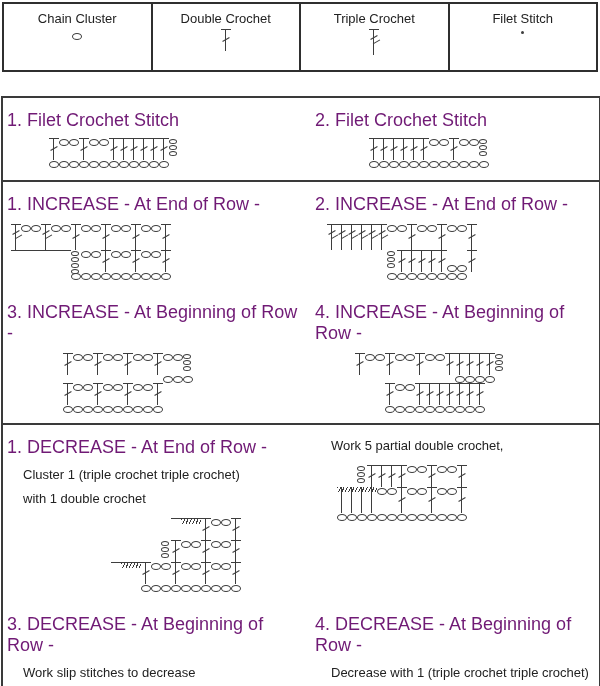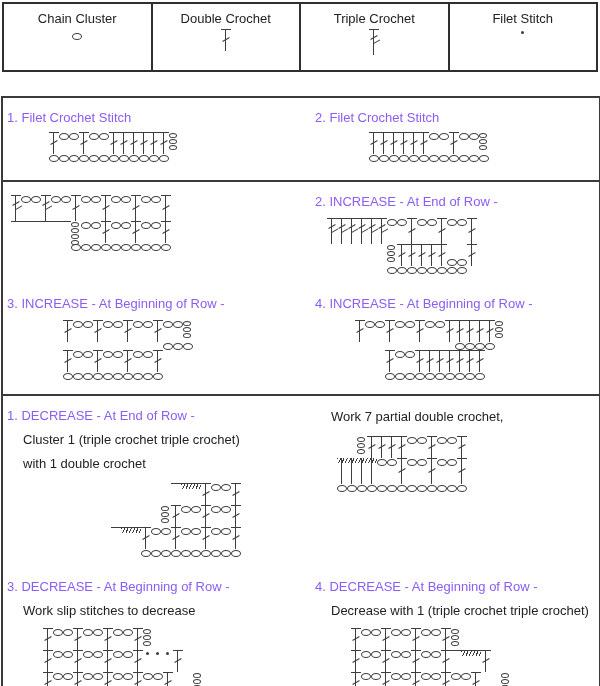--- a/index.html
+++ b/index.html
@@ -11,21 +11,21 @@
   table.legend td{border:2px solid #2f2f2f;height:58px;text-align:center;vertical-align:top;padding-top:7px;}
   .legend-label{font-size:13px;color:#222;display:block;}
   .legend-sym{display:inline-block;margin-top:3px;}
 
   
   .main{margin-top:24px;border:2px solid #3a3a3a;border-bottom:none;width:596px;margin-left:1px;}
   .srow + .srow{border-top:2px solid #3a3a3a;}
   .pair{display:grid;grid-template-columns:1fr 1fr;}
   .sec{padding:4px 0 6px 0;}
   .pair .sec:nth-child(2){padding-left:10px;}
-  .sec-title{font-size:13px;color:#8b5cf6;margin:8px 0 0 4px;}
+  .sec-title{font-size:18px;color:#701a75;margin:8px 0 0 4px;}
   .note{font-size:13px;color:#222;margin:9px 0 0 20px;}
   .note:empty{display:none;}
   .sec-filet{min-height:72px;}
   .sec-inc-end{min-height:90px;}
   .sec-inc-beg{min-height:100px;}
   .sec-dec-end{min-height:160px;}
   .sec-dec-beg{min-height:136px;}
 
   
   .diag{display:inline-block;}
@@ -89,20 +89,21 @@
       <div class="sec sec-filet">
         <div class="sec-title">2. Filet Crochet Stitch</div>
         <div class="diag" style="margin:7px 0 0 58px;"><div class="drow" style="height: 22px;"><span class="cell sT"></span><span class="cell sT"></span><span class="cell sT"></span><span class="cell sT"></span><span class="cell sT"></span><span class="cell sT"></span><span class="cell sO"></span><span class="cell sO"></span><span class="cell sT"></span><span class="cell sO"></span><span class="cell sO"></span><span class="cell"><span class="stk" style="top: 1px;"></span><span class="stk" style="top: 7px;"></span><span class="stk" style="top: 13px;"></span></span></div><div class="drow" style="height: 8px;"><span class="cell sO"></span><span class="cell sO"></span><span class="cell sO"></span><span class="cell sO"></span><span class="cell sO"></span><span class="cell sO"></span><span class="cell sO"></span><span class="cell sO"></span><span class="cell sO"></span><span class="cell sO"></span><span class="cell sO"></span><span class="cell sO"></span></div></div>
       </div>
     </div>
   </div>
 
   <div class="srow">
     <div class="pair">
       <div class="sec sec-inc-end">
+        <div class="sec-title">1. INCREASE - At End of Row -</div>
         <div class="diag" style="margin:9px 0 0 8px;"><div class="drow" style="height: 26px;"><span class="cell sE"></span><span class="cell sO"></span><span class="cell sO"></span><span class="cell sE"></span><span class="cell sO"></span><span class="cell sO"></span><span class="cell sT"></span><span class="cell sO"></span><span class="cell sO"></span><span class="cell sT"></span><span class="cell sO"></span><span class="cell sO"></span><span class="cell sT"></span><span class="cell sO"></span><span class="cell sO"></span><span class="cell sT"></span></div><div class="drow" style="height: 22px;"><span class="cell sL"></span><span class="cell sL"></span><span class="cell sL"></span><span class="cell sL"></span><span class="cell sL"></span><span class="cell sL"></span><span class="cell"><span class="stk" style="top: 1px;"></span><span class="stk" style="top: 7px;"></span><span class="stk" style="top: 13px;"></span><span class="stk" style="top: 19px;"></span></span><span class="cell sO"></span><span class="cell sO"></span><span class="cell sT"></span><span class="cell sO"></span><span class="cell sO"></span><span class="cell sT"></span><span class="cell sO"></span><span class="cell sO"></span><span class="cell sT"></span></div><div class="drow" style="height: 8px;"><span class="cell"></span><span class="cell"></span><span class="cell"></span><span class="cell"></span><span class="cell"></span><span class="cell"></span><span class="cell sO"></span><span class="cell sO"></span><span class="cell sO"></span><span class="cell sO"></span><span class="cell sO"></span><span class="cell sO"></span><span class="cell sO"></span><span class="cell sO"></span><span class="cell sO"></span><span class="cell sO"></span></div></div>
       </div>
       <div class="sec sec-inc-end">
         <div class="sec-title">2. INCREASE - At End of Row -</div>
         <div class="diag" style="margin:9px 0 0 16px;"><div class="drow" style="height: 26px;"><span class="cell sE"></span><span class="cell sE"></span><span class="cell sE"></span><span class="cell sE"></span><span class="cell sE"></span><span class="cell sE"></span><span class="cell sO"></span><span class="cell sO"></span><span class="cell sT"></span><span class="cell sO"></span><span class="cell sO"></span><span class="cell sT"></span><span class="cell sO"></span><span class="cell sO"></span><span class="cell sT"></span></div><div class="drow" style="height: 22px;"><span class="cell"></span><span class="cell"></span><span class="cell"></span><span class="cell"></span><span class="cell"></span><span class="cell"></span><span class="cell"><span class="stk" style="top: 1px;"></span><span class="stk" style="top: 7px;"></span><span class="stk" style="top: 13px;"></span></span><span class="cell sT"></span><span class="cell sT"></span><span class="cell sT"></span><span class="cell sT"></span><span class="cell sT"></span><span class="cell sU"></span><span class="cell sU"></span><span class="cell sT"></span></div><div class="drow" style="height: 8px;"><span class="cell"></span><span class="cell"></span><span class="cell"></span><span class="cell"></span><span class="cell"></span><span class="cell"></span><span class="cell sO"></span><span class="cell sO"></span><span class="cell sO"></span><span class="cell sO"></span><span class="cell sO"></span><span class="cell sO"></span><span class="cell sO"></span><span class="cell sO"></span><span class="cell"></span></div></div>
       </div>
     </div>
     <div class="pair">
       <div class="sec sec-inc-beg">
         <div class="sec-title">3. INCREASE - At Beginning of Row -</div>
@@ -117,21 +118,21 @@
 
   <div class="srow">
     <div class="pair">
       <div class="sec sec-dec-end">
         <div class="sec-title">1. DECREASE - At End of Row -</div>
         <p class="note">Cluster 1 (triple crochet triple crochet)</p>
         <p class="note">with 1 double crochet</p>
         <div class="diag" style="margin:12px 0 0 108px;"><div class="drow" style="height: 22px;"><span class="cell"></span><span class="cell"></span><span class="cell"></span><span class="cell"></span><span class="cell"></span><span class="cell"></span><span class="cell sL"></span><span class="cell sH"></span><span class="cell sH"></span><span class="cell sT"></span><span class="cell sO"></span><span class="cell sO"></span><span class="cell sT"></span></div><div class="drow" style="height: 22px;"><span class="cell"></span><span class="cell"></span><span class="cell"></span><span class="cell"></span><span class="cell"></span><span class="cell"><span class="stk" style="top: 1px;"></span><span class="stk" style="top: 7px;"></span><span class="stk" style="top: 13px;"></span></span><span class="cell sT"></span><span class="cell sO"></span><span class="cell sO"></span><span class="cell sT"></span><span class="cell sO"></span><span class="cell sO"></span><span class="cell sT"></span></div><div class="drow" style="height: 22px;"><span class="cell sL"></span><span class="cell sH"></span><span class="cell sH"></span><span class="cell sT"></span><span class="cell sO"></span><span class="cell sO"></span><span class="cell sT"></span><span class="cell sO"></span><span class="cell sO"></span><span class="cell sT"></span><span class="cell sO"></span><span class="cell sO"></span><span class="cell sT"></span></div><div class="drow" style="height: 8px;"><span class="cell"></span><span class="cell"></span><span class="cell"></span><span class="cell sO"></span><span class="cell sO"></span><span class="cell sO"></span><span class="cell sO"></span><span class="cell sO"></span><span class="cell sO"></span><span class="cell sO"></span><span class="cell sO"></span><span class="cell sO"></span><span class="cell sO"></span></div></div>
       </div>
       <div class="sec sec-dec-end">
-        <p class="note">Work 7 partial double crochet,</p>
+        <p class="note">Work 5 partial double crochet,</p>
         <div class="diag" style="margin:12px 0 0 26px;"><div class="drow" style="height: 22px;"><span class="cell"></span><span class="cell"></span><span class="cell"><span class="stk" style="top: 1px;"></span><span class="stk" style="top: 7px;"></span><span class="stk" style="top: 13px;"></span></span><span class="cell sT"></span><span class="cell sT"></span><span class="cell sT"></span><span class="cell sT"></span><span class="cell sO"></span><span class="cell sO"></span><span class="cell sT"></span><span class="cell sO"></span><span class="cell sO"></span><span class="cell sT"></span></div><div class="drow" style="height: 26px;"><span class="cell sM"></span><span class="cell sM"></span><span class="cell sM"></span><span class="cell sM"></span><span class="cell sO"></span><span class="cell sO"></span><span class="cell sT"></span><span class="cell sO"></span><span class="cell sO"></span><span class="cell sT"></span><span class="cell sO"></span><span class="cell sO"></span><span class="cell sT"></span></div><div class="drow" style="height: 8px;"><span class="cell sO"></span><span class="cell sO"></span><span class="cell sO"></span><span class="cell sO"></span><span class="cell sO"></span><span class="cell sO"></span><span class="cell sO"></span><span class="cell sO"></span><span class="cell sO"></span><span class="cell sO"></span><span class="cell sO"></span><span class="cell sO"></span><span class="cell sO"></span></div></div>
       </div>
     </div>
     <div class="pair">
       <div class="sec sec-dec-beg">
         <div class="sec-title">3. DECREASE - At Beginning of Row -</div>
         <p class="note">Work slip stitches to decrease</p>
         
         <div class="diag" style="margin:10px 0 0 40px;"><div class="drow" style="height: 22px;"><span class="cell sT"></span><span class="cell sO"></span><span class="cell sO"></span><span class="cell sT"></span><span class="cell sO"></span><span class="cell sO"></span><span class="cell sT"></span><span class="cell sO"></span><span class="cell sO"></span><span class="cell sT"></span><span class="cell"><span class="stk" style="top: 1px;"></span><span class="stk" style="top: 7px;"></span><span class="stk" style="top: 13px;"></span></span><span class="cell"></span><span class="cell"></span><span class="cell"></span><span class="cell"></span><span class="cell"></span></div><div class="drow" style="height: 22px;"><span class="cell sT"></span><span class="cell sO"></span><span class="cell sO"></span><span class="cell sT"></span><span class="cell sO"></span><span class="cell sO"></span><span class="cell sT"></span><span class="cell sO"></span><span class="cell sO"></span><span class="cell sT"></span><span class="cell sS"></span><span class="cell sS"></span><span class="cell sS"></span><span class="cell sT"></span><span class="cell"></span><span class="cell"></span></div><div class="drow" style="height: 22px;"><span class="cell sT"></span><span class="cell sO"></span><span class="cell sO"></span><span class="cell sT"></span><span class="cell sO"></span><span class="cell sO"></span><span class="cell sT"></span><span class="cell sO"></span><span class="cell sO"></span><span class="cell sT"></span><span class="cell sO"></span><span class="cell sO"></span><span class="cell sT"></span><span class="cell sU"></span><span class="cell sU"></span><span class="cell"><span class="stk" style="top: 1px;"></span><span class="stk" style="top: 7px;"></span><span class="stk" style="top: 13px;"></span></span></div></div>
       </div>

